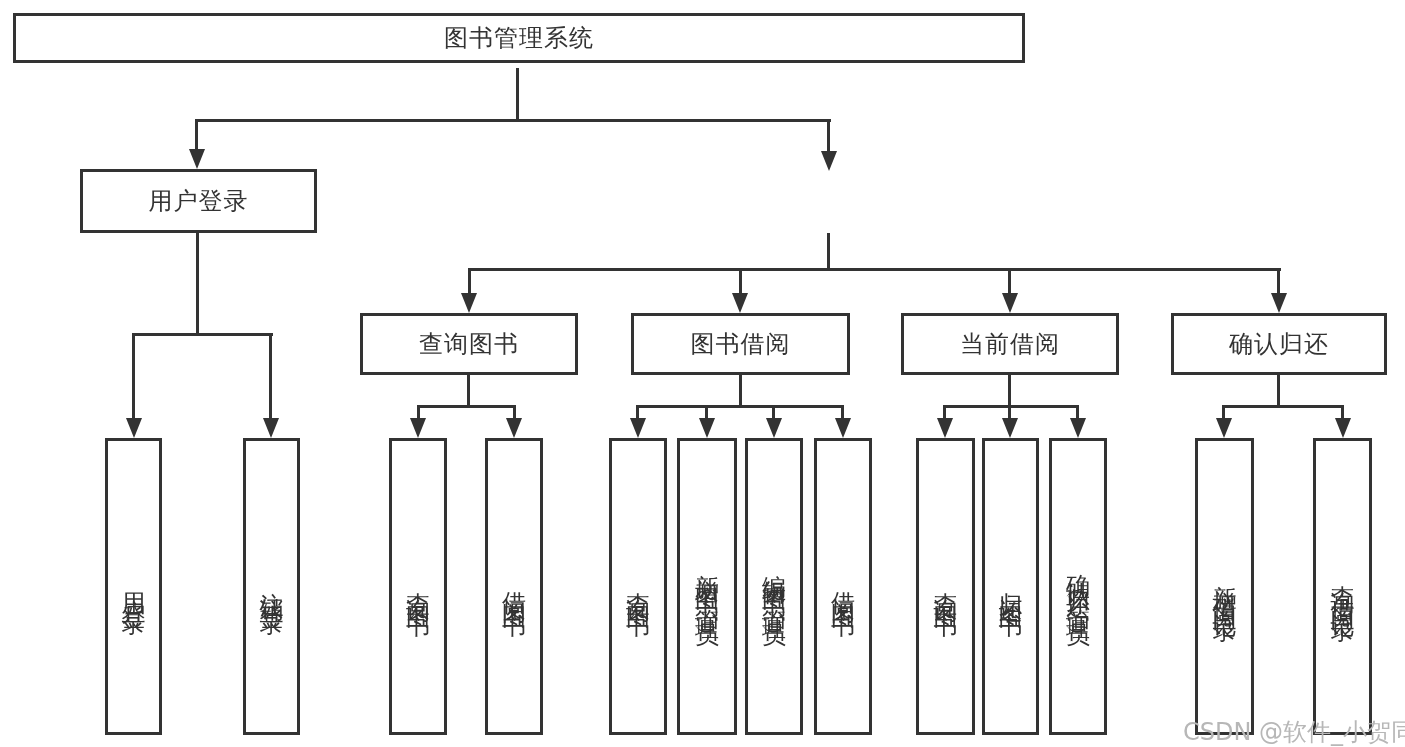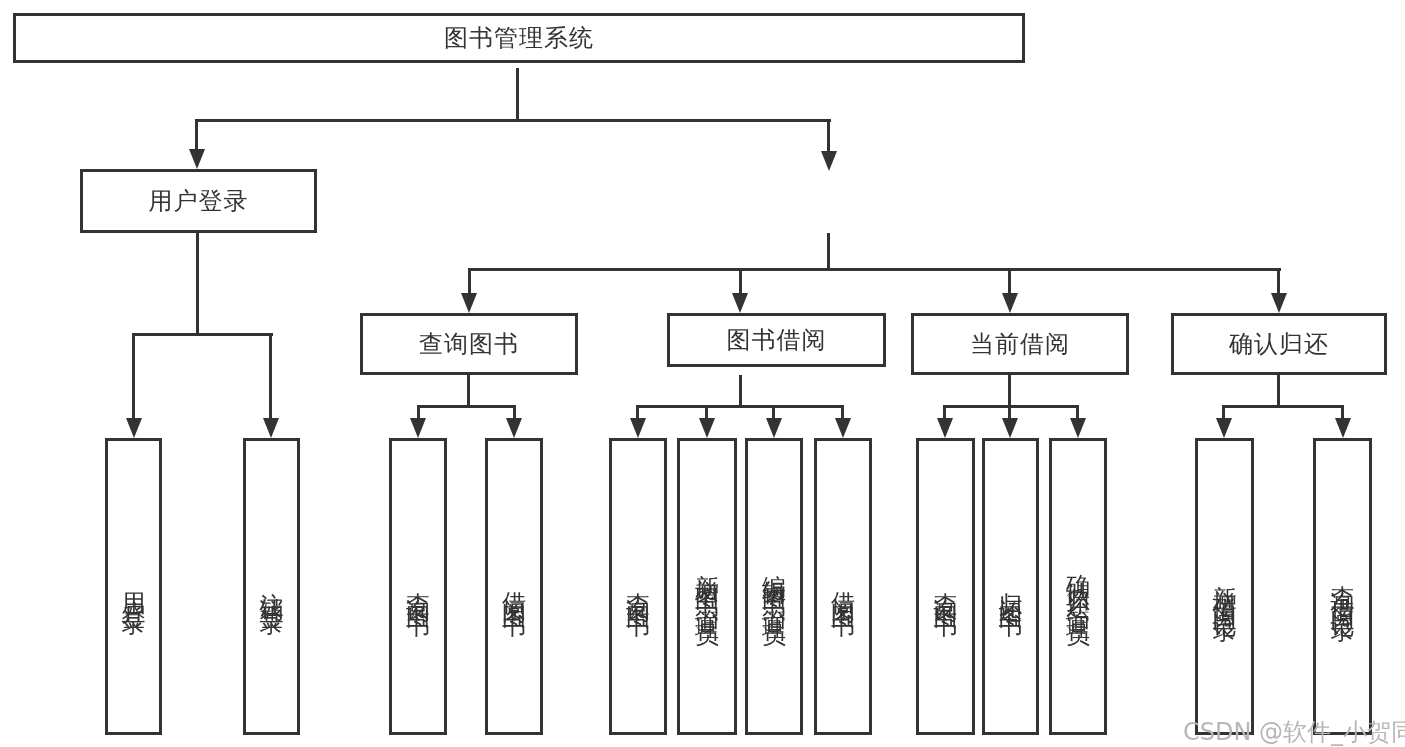--- a/index.html
+++ b/index.html
@@ -63,22 +63,22 @@
   <div class="vline" style="left:468px;top:268px;height:28px;"></div>
   <div class="arrow" style="left:461px;top:293px;"></div>
   <div class="vline" style="left:739px;top:268px;height:28px;"></div>
   <div class="arrow" style="left:732px;top:293px;"></div>
   <div class="vline" style="left:1008px;top:268px;height:28px;"></div>
   <div class="arrow" style="left:1002px;top:293px;"></div>
   <div class="vline" style="left:1277px;top:268px;height:28px;"></div>
   <div class="arrow" style="left:1271px;top:293px;"></div>
 
   <div class="box" style="left:360px;top:313px;width:218px;height:62px;">查询图书</div>
-  <div class="box" style="left:631px;top:313px;width:219px;height:54px;margin-left:36px;">图书借阅</div>
-  <div class="box" style="left:901px;top:313px;width:218px;height:62px;margin-left:10px;">当前借阅</div>
+  <div class="box" style="left:631px;top:313px;width:219px;height:62px;">图书借阅</div>
+  <div class="box" style="left:901px;top:313px;width:218px;height:62px;">当前借阅</div>
   <div class="box" style="left:1171px;top:313px;width:216px;height:62px;">确认归还</div>
 
   <div class="vline" style="left:467px;top:375px;height:33px;"></div>
   <div class="hline" style="left:417px;top:405px;width:99px;"></div>
   <div class="vline" style="left:417px;top:405px;height:15px;"></div>
   <div class="arrow" style="left:410px;top:418px;"></div>
   <div class="vline" style="left:513px;top:405px;height:15px;"></div>
   <div class="arrow" style="left:506px;top:418px;"></div>
 
   <div class="vline" style="left:739px;top:375px;height:33px;"></div>

